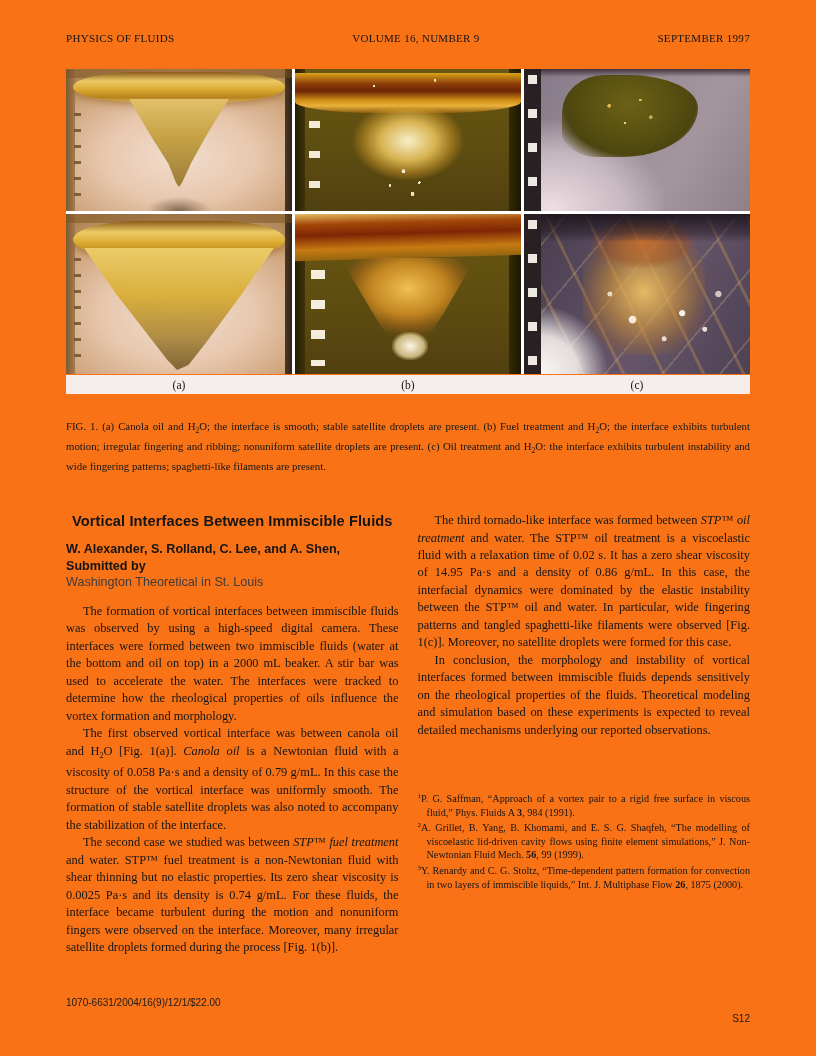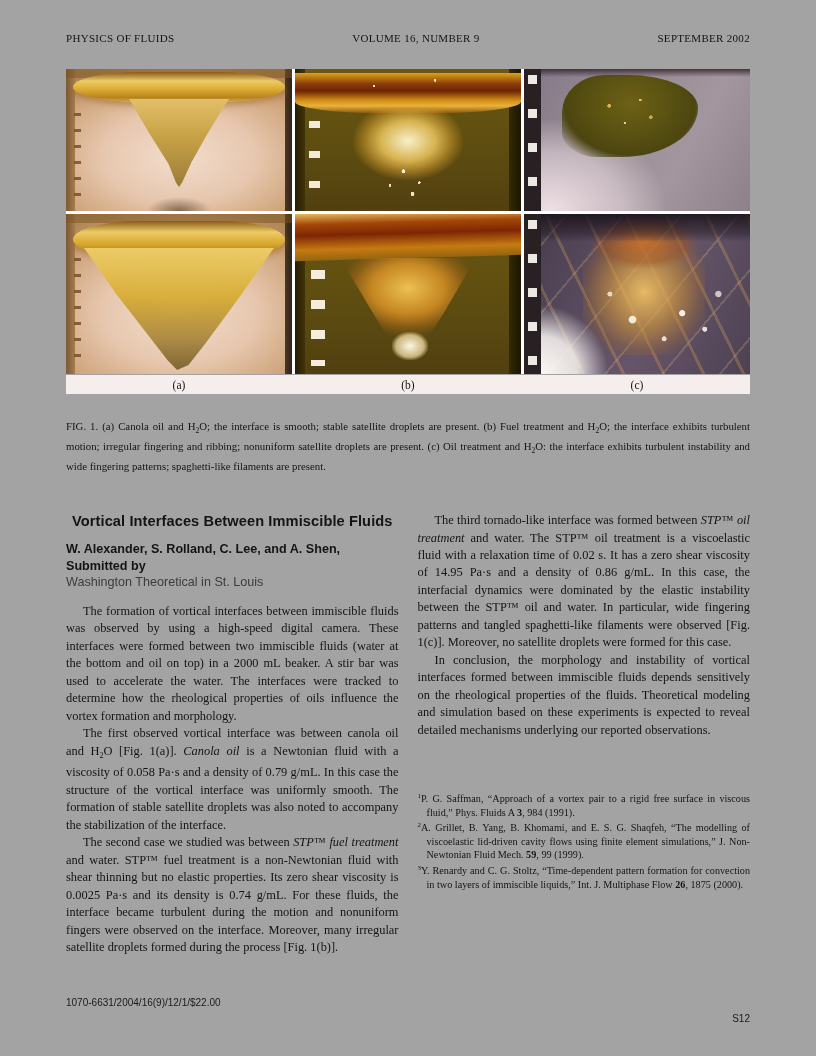--- a/index.html
+++ b/index.html
@@ -1,16 +1,16 @@
 <!DOCTYPE html>
 <html lang="en"><head>
 <meta charset="utf-8">
 <style>
   html,body{margin:0;padding:0;background:#888;}
-  .page{width:816px;height:1056px;position:relative;background:#a3a3a3;margin:0 auto;
+  .page{width:816px;height:1056px;position:relative;background:#f97316;margin:0 auto;
         font-family:"Liberation Serif",serif;color:#141414;overflow:hidden;}
   .content{padding:32px 66px 0;}
 
   
   .journal-header{display:flex;justify-content:space-between;font-size:11px;letter-spacing:.3px;}
   .journal-header span{white-space:nowrap;}
 
   
   .figure-block{margin-top:25px;}
   .figure-grid{display:grid;grid-template-columns:1fr 1fr 1fr;grid-template-rows:142px 160px;gap:3px;background:#fff;}
@@ -127,21 +127,21 @@
 </style>
 </head>
 <body>
 
 <div class="page">
   <div class="content">
 
     <div class="journal-header">
       <span>PHYSICS OF FLUIDS</span>
       <span>VOLUME 16, NUMBER 9</span>
-      <span>SEPTEMBER 2002</span>
+      <span>SEPTEMBER 1997</span>
     </div>
 
     <div class="figure-block">
       <div class="figure-grid">
 
         <div class="panel pa-base">
           <div class="abs rim-gold"></div>
           <div class="abs cone-a"></div>
           <div class="abs ticks-dark"></div>
           <div class="abs shadow-a"></div>
@@ -210,21 +210,21 @@
           </div>
       </div>
 
       <div class="col">
         <div>
             <p class="body-par">The third tornado-like interface was formed between <i>STP™ oil treatment</i> and water. The STP™ oil treatment is a viscoelastic fluid with a relaxation time of 0.02 s. It has a zero shear viscosity of 14.95 Pa·s and a density of 0.86 g/mL. In this case, the interfacial dynamics were dominated by the elastic instability between the STP™ oil and water. In particular, wide fingering patterns and tangled spaghetti-like filaments were observed [Fig. 1(c)]. Moreover, no satellite droplets were formed for this case.</p>
             <p class="body-par">In conclusion, the morphology and instability of vortical interfaces formed between immiscible fluids depends sensitively on the rheological properties of the fluids. Theoretical modeling and simulation based on these experiments is expected to reveal detailed mechanisms underlying our reported observations.</p>
           </div>
         <div class="refs">
             <p class="ref"><sup>1</sup>P. G. Saffman, “Approach of a vortex pair to a rigid free surface in viscous fluid,” Phys. Fluids A <b>3</b>, 984 (1991).</p>
-            <p class="ref"><sup>2</sup>A. Grillet, B. Yang, B. Khomami, and E. S. G. Shaqfeh, “The modelling of viscoelastic lid-driven cavity flows using finite element simulations,” J. Non-Newtonian Fluid Mech. <b>59</b>, 99 (1999).</p>
+            <p class="ref"><sup>2</sup>A. Grillet, B. Yang, B. Khomami, and E. S. G. Shaqfeh, “The modelling of viscoelastic lid-driven cavity flows using finite element simulations,” J. Non-Newtonian Fluid Mech. <b>56</b>, 99 (1999).</p>
             <p class="ref"><sup>3</sup>Y. Renardy and C. G. Stoltz, “Time-dependent pattern formation for convection in two layers of immiscible liquids,” Int. J. Multiphase Flow <b>26</b>, 1875 (2000).</p>
           </div>
       </div>
     </div>
 
   </div>
 
   <div class="page-footer">
     <span>1070-6631/2004/16(9)/12/1/$22.00</span>
     <span class="footer-page">S12</span>

